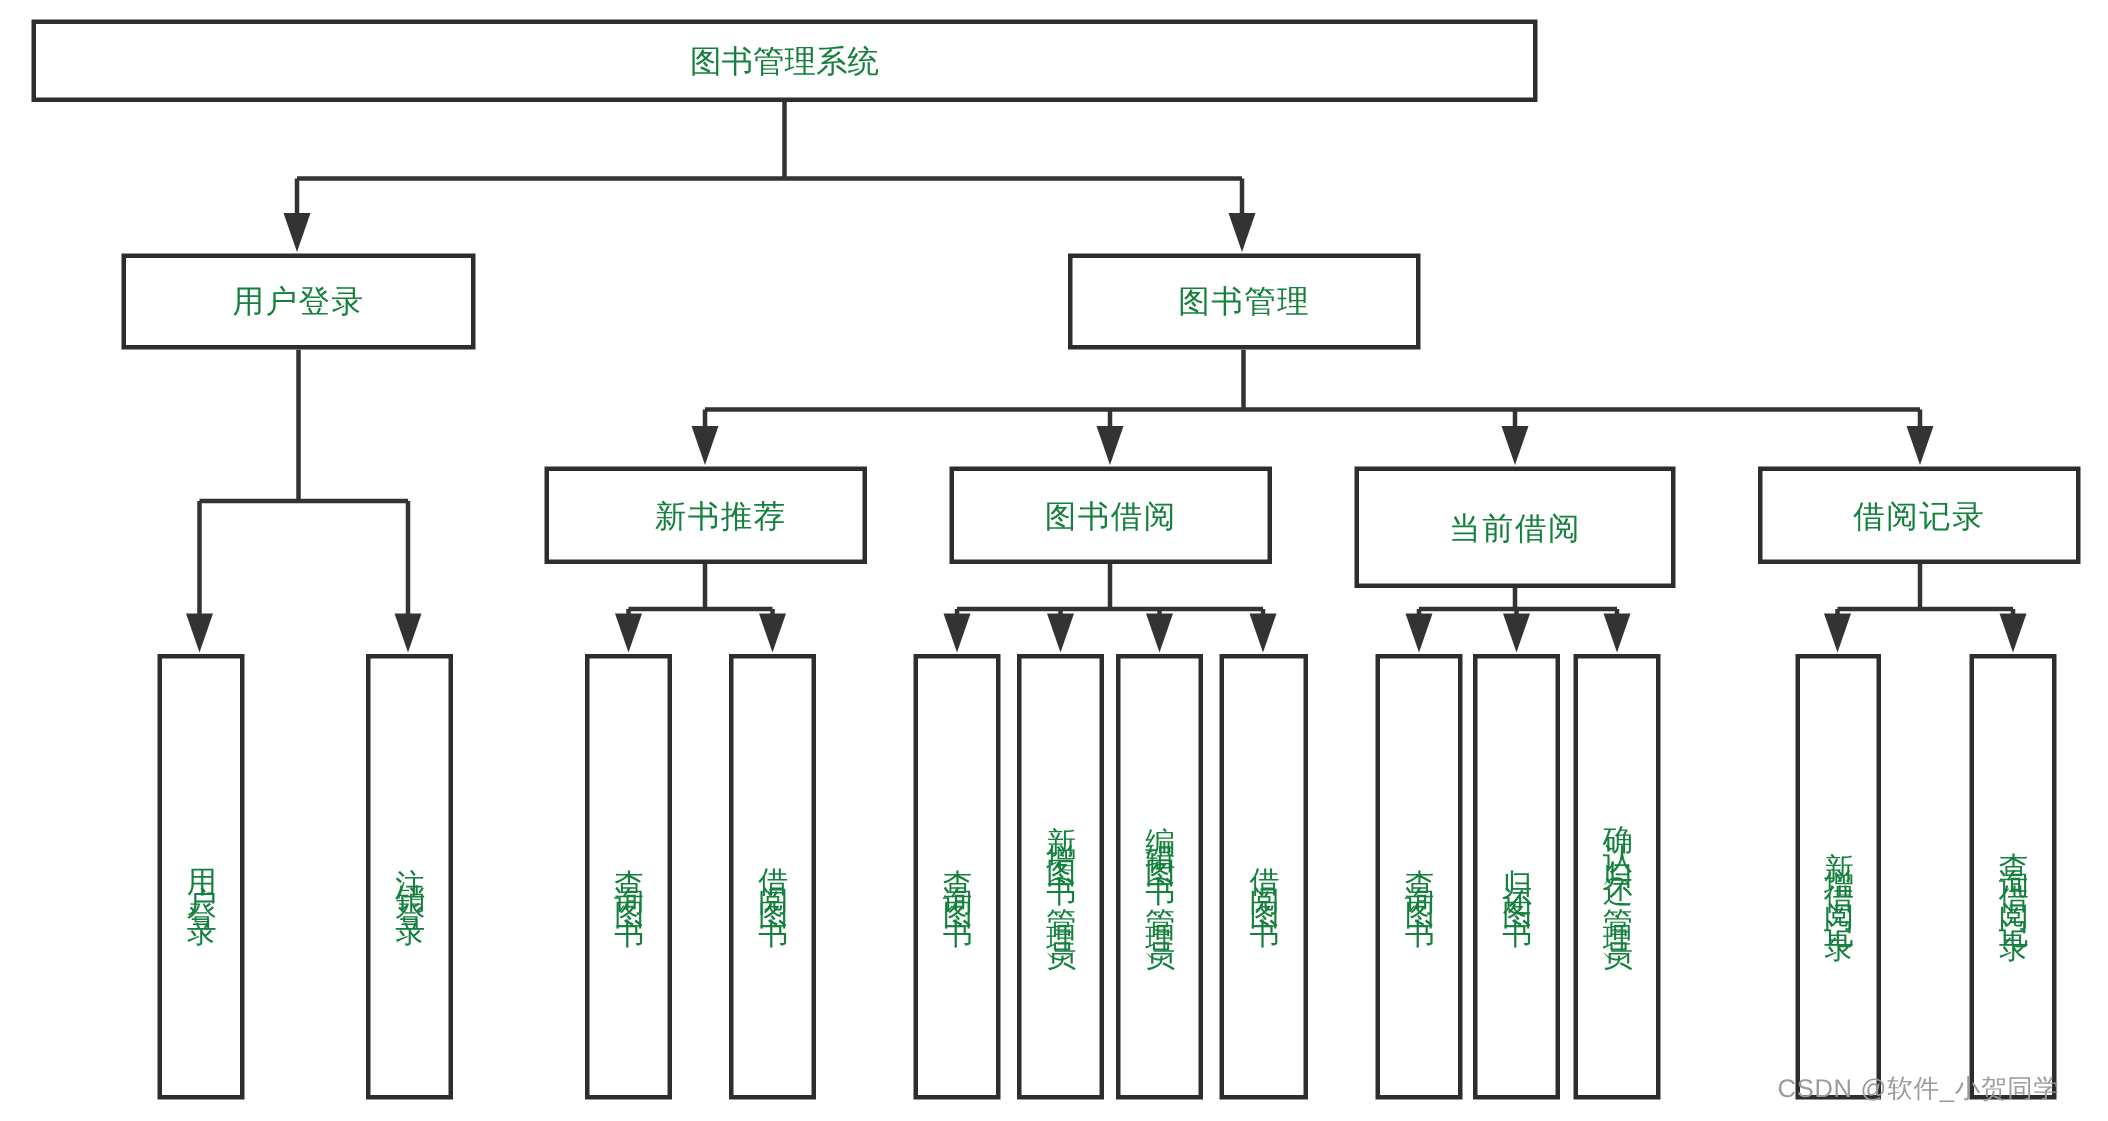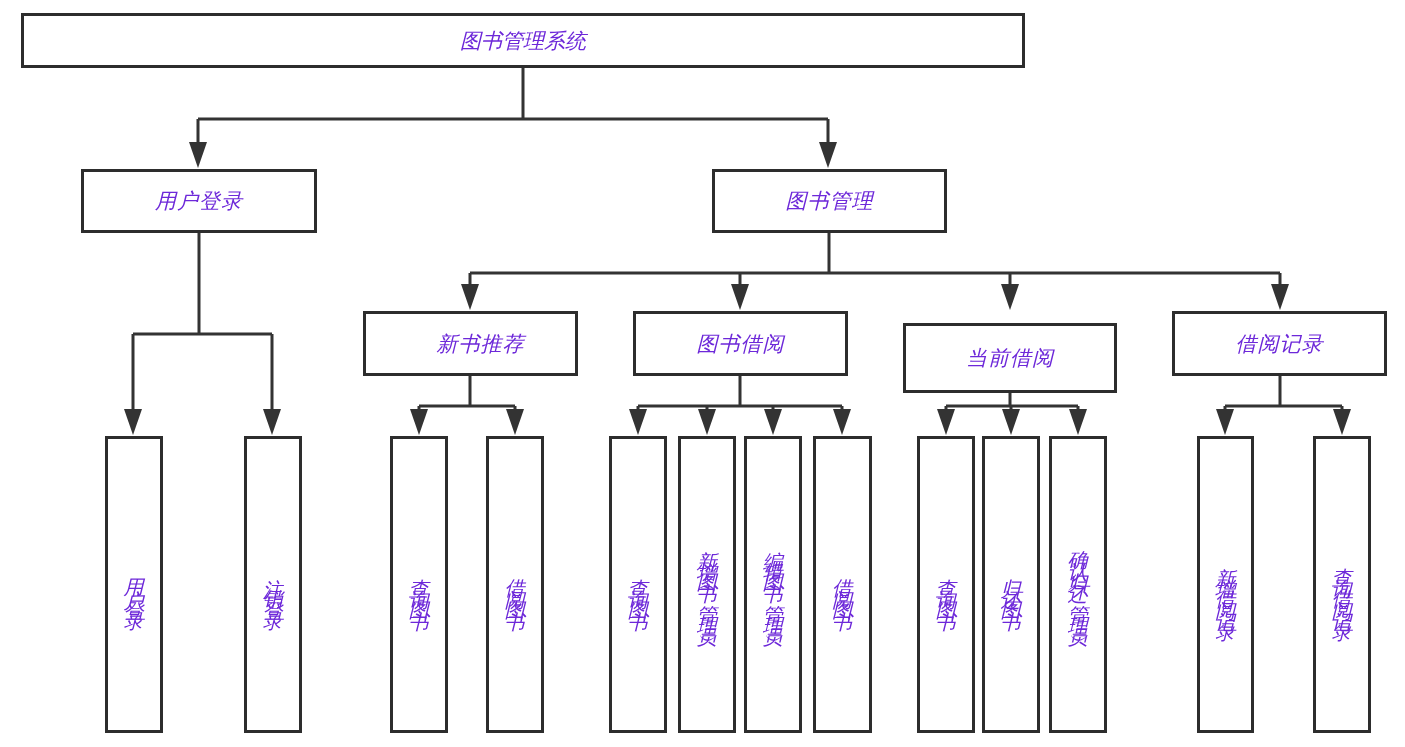--- a/index.html
+++ b/index.html
@@ -19,26 +19,25 @@
   .connectors {
     position: absolute;
     left: 0; top: 0;
     width: 1405px; height: 747px;
     z-index: 1;
   }
   .node {
     position: absolute;
     background: #ffffff;
     border: 3px solid #2d2d2d;
-    color: #6d28d9;
+    color: #15803d;
     display: flex;
     align-items: center;
     justify-content: center;
     z-index: 2;
-    font-style: italic;
   }
   .node-h {
     font-size: 21px;
     letter-spacing: 1px;
   }
   .node-root {
     left: 21px; top: 13px; width: 1004px; height: 55px;
     font-size: 21px;
   }
   .node-v {
@@ -121,21 +120,21 @@
   <div class="node node-h" style="left:712px; top:169px; width:235px; height:64px;text-align:center;">
     <span>图书管理</span>
   </div>
 
   <div class="node node-h" style="left:363px; top:311px; width:215px; height:65px;padding-left:20px;">
     <span>新书推荐</span>
   </div>
   <div class="node node-h" style="left:633px; top:311px; width:215px; height:65px;justify-content:center;">
     <span>图书借阅</span>
   </div>
-  <div class="node node-h" style="left:903px; top:323px; width:214px; height:70px;">
+  <div class="node node-h" style="left:903px; top:311px; width:214px; height:81px;">
     <span>当前借阅</span>
   </div>
   <div class="node node-h" style="left:1172px; top:311px; width:215px; height:65px;">
     <span>借阅记录</span>
   </div>
 
   <div class="node node-v" style="left:105px;">
     <span class="vtext">用户登录</span>
   </div>
   <div class="node node-v" style="left:244px;">
@@ -172,14 +171,15 @@
     <span class="vtext">确认归还（管理员）</span>
   </div>
 
   <div class="node node-v" style="left:1197px; width:57px;">
     <span class="vtext">新增借阅记录</span>
   </div>
   <div class="node node-v" style="left:1313px;">
     <span class="vtext">查询借阅记录</span>
   </div>
 
+  <div class="watermark">CSDN @软件_小贺同学</div>
 
 </div>
 
 </body></html>

